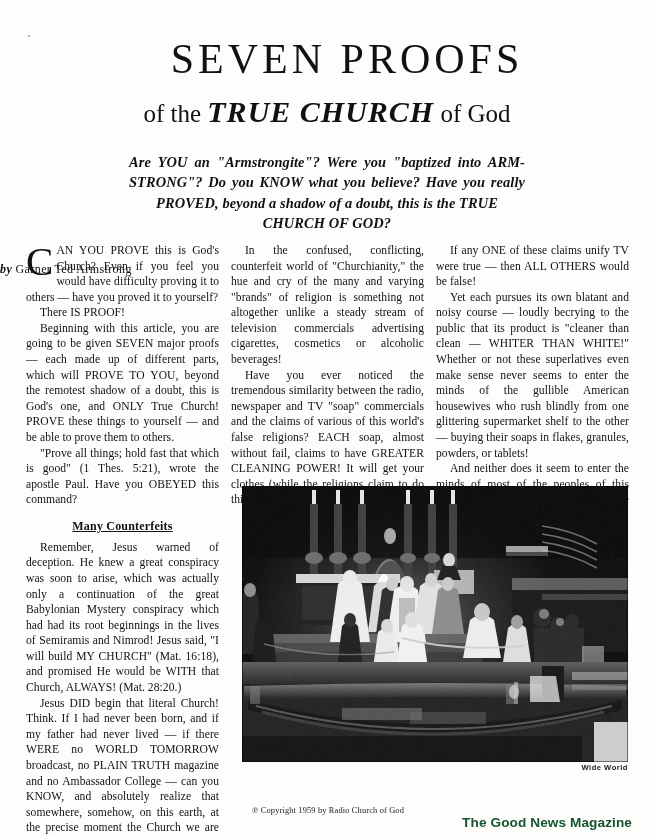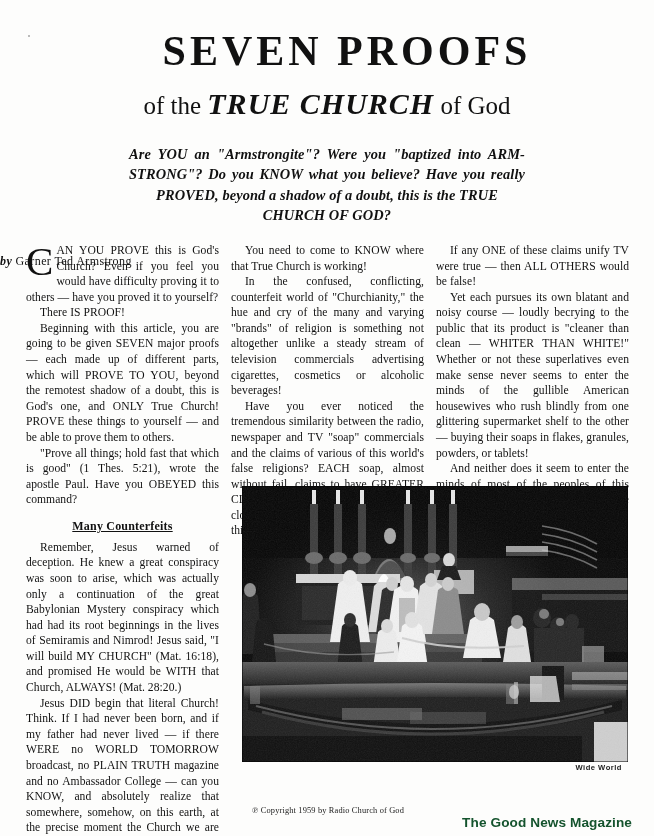--- a/index.html
+++ b/index.html
@@ -20,24 +20,24 @@
     width: 654px;
     height: 836px;
     background: #fdfdfc;
   }
 
   
   .masthead { padding-top: 26px; text-align: center; }
   .title-main {
     font-family: "Liberation Serif", serif;
     font-size: 42px;
-    font-weight: 700;
+    font-weight: 400;
     letter-spacing: 4px;
     line-height: 1.02;
-    margin: 4px;
+    margin: 12px;
     padding-left: 40px;
   }
   .title-sub {
     font-size: 25px;
     margin: 14px 0 0 0;
     line-height: 1.1;
     font-weight: 400;
   }
   .title-sub .it {
     font-style: italic;
@@ -117,21 +117,21 @@
     height: 276px;
   }
   .photo {
     width: 100%;
     height: 100%;
     display: block;
     background: #0a0a0a;
   }
   .credit {
     position: absolute;
-    right: 6px;
+    right: 0;
     top: 277px;
     font-size: 7.6px;
     font-family: "Liberation Sans", sans-serif;
     font-weight: 700;
     letter-spacing: 0.5px;
     color: #222;
   }
 
   .caption {
     position: absolute;
@@ -210,21 +210,20 @@
       <p class="noind dropcap-para"><span class="dropcap">C</span><span>AN YOU PROVE this is God's Church? Even if you feel you would have difficulty proving it to others — have you proved it to yourself?</span></p>
       <p>There IS PROOF!</p>
       <p>Beginning with this article, you are going to be given SEVEN major proofs — each made up of different parts, which will PROVE TO YOU, beyond the remotest shadow of a doubt, this is God's one, and ONLY True Church! PROVE these things to yourself — and be able to prove them to others.</p>
       <p>"Prove all things; hold fast that which is good" (1 Thes. 5:21), wrote the apostle Paul. Have you OBEYED this command?</p>
       <div class="subhead">Many Counterfeits</div>
       <p>Remember, Jesus warned of deception. He knew a great conspiracy was soon to arise, which was actually only a continuation of the great Babylonian Mystery conspiracy which had had its root beginnings in the lives of Semiramis and Nimrod! Jesus said, "I will build MY CHURCH" (Mat. 16:18), and promised He would be WITH that Church, ALWAYS! (Mat. 28:20.)</p>
       <p>Jesus DID begin that literal Church! Think. If I had never been born, and if my father had never lived — if there WERE no WORLD TOMORROW broadcast, no PLAIN TRUTH magazine and no Ambassador College — can you KNOW, and absolutely realize that somewhere, somehow, on this earth, at the precise moment the Church we are now discussing — the Church which JESUS BUILT — would be active, ALIVE, performing the Work of God?</p>
     </div>
 
     <div class="col">
-      <p>You need to come to KNOW where that True Church is working!</p>
       <p>In the confused, conflicting, counterfeit world of "Churchianity," the hue and cry of the many and varying "brands" of religion is something not altogether unlike a steady stream of television commercials advertising cigarettes, cosmetics or alcoholic beverages!</p>
       <p>Have you ever noticed the tremendous similarity between the radio, newspaper and TV "soap" commercials and the claims of various of this world's false religions? EACH soap, almost without fail, claims to have GREATER CLEANING POWER! It will get your clothes (while the religions claim to do this to your "soul") WHITER!</p>
     </div>
 
     <div class="col">
       <p>If any ONE of these claims unify TV were true — then ALL OTHERS would be false!</p>
       <p>Yet each pursues its own blatant and noisy course — loudly becrying to the public that its product is "cleaner than clean — WHITER THAN WHITE!" Whether or not these superlatives even make sense never seems to enter the minds of the gullible American housewives who rush blindly from one glittering supermarket shelf to the other — buying their soaps in flakes, granules, powders, or tablets!</p>
       <p>And neither does it seem to enter the minds of most of the peoples of this world today, as they gullibly pursue the religion of their youth, that</p>
     </div>
 

